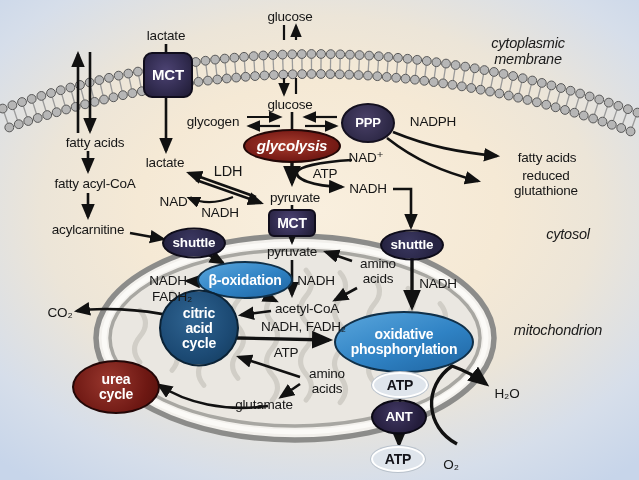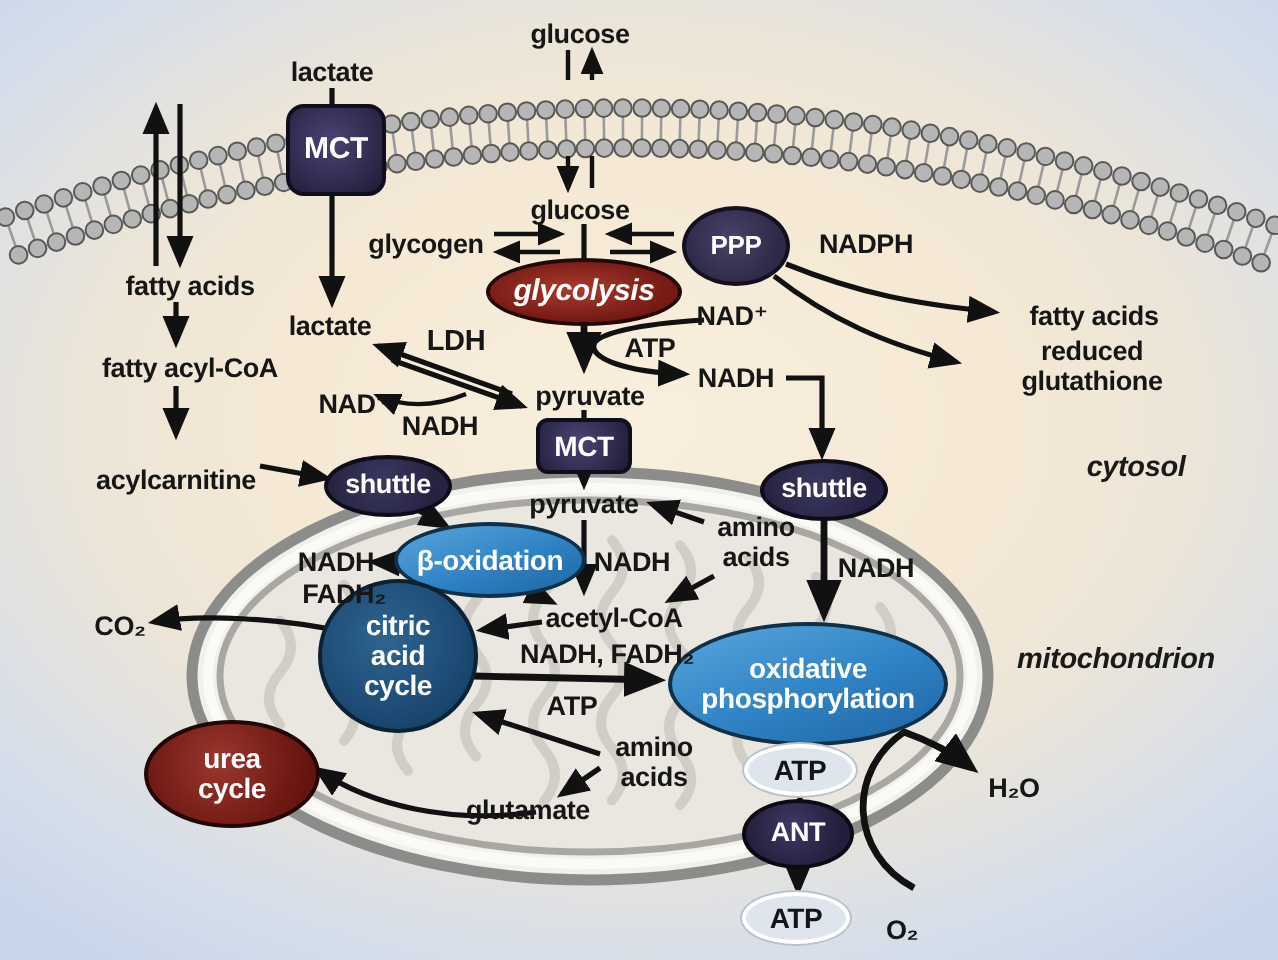--- a/index.html
+++ b/index.html
@@ -5,21 +5,21 @@
   html,body{margin:0;padding:0;}
   .stage{
     position:relative;width:639px;height:480px;overflow:hidden;
     font-family:"Liberation Sans","DejaVu Sans",sans-serif;
     background:radial-gradient(ellipse 75% 70% at 50% 44%,
       #f9efde 0%, #f5e9d5 38%, #ece5d8 58%, #d6deea 82%, #c7d5ea 100%);
   }
   .layer{position:absolute;left:0;top:0;}
   .lbl{
     position:absolute;transform:translate(-50%,-50%);
-    font-weight:bold;font-size:13.5px;color:#161616;line-height:1.12;
+    font-weight:normal;font-size:13.5px;color:#161616;line-height:1.12;
     white-space:pre-line;text-align:center;letter-spacing:-0.2px;
   }
   .lbl.it{font-style:italic;font-size:14.5px;color:#1a1a1a;}
   .node{
     position:absolute;transform:translate(-50%,-50%);
     display:flex;align-items:center;justify-content:center;
     color:#fff;font-weight:bold;text-align:center;line-height:1.05;
     white-space:pre-line;letter-spacing:-0.2px;
   }
   .rect{border-radius:9px;}
@@ -349,28 +349,29 @@
   <div class="node ell bluebox" style="left:404px;top:342px;width:136px;height:58px;font-size:14px;">oxidative
 phosphorylation</div>
   <div class="node ell urea" style="left:116px;top:387px;width:84px;height:50px;font-size:14px;">urea
 cycle</div>
   <div class="node ell atp" style="left:400px;top:385px;width:52px;height:22px;font-size:14px;">ATP</div>
   <div class="node ell atp" style="left:398px;top:459px;width:50px;height:22px;font-size:14px;">ATP</div>
   <div class="node ell ant" style="left:399px;top:417px;width:52px;height:31px;font-size:13.5px;">ANT</div>
 
   <div class="lbl" style="left:290px;top:17px;">glucose</div>
   <div class="lbl" style="left:166px;top:36px;">lactate</div>
+  <div class="lbl it" style="left:528px;top:51px;">cytoplasmic membrane</div>
   <div class="lbl" style="left:290px;top:105px;">glucose</div>
   <div class="lbl" style="left:213px;top:122px;">glycogen</div>
   <div class="lbl" style="left:433px;top:122px;">NADPH</div>
   <div class="lbl" style="left:95px;top:143px;">fatty acids</div>
   <div class="lbl" style="left:547px;top:158px;">fatty acids</div>
   <div class="lbl" style="left:546px;top:183px;">reduced glutathione</div>
   <div class="lbl" style="left:95px;top:184px;">fatty acyl-CoA</div>
-  <div class="lbl" style="left:88px;top:240px;">acylcarnitine</div>
+  <div class="lbl" style="left:88px;top:230px;">acylcarnitine</div>
   <div class="lbl" style="left:165px;top:163px;">lactate</div>
   <div class="lbl" style="left:228px;top:171px;font-size:14.5px;">LDH</div>
   <div class="lbl" style="left:177px;top:202px;">NAD⁺</div>
   <div class="lbl" style="left:220px;top:213px;">NADH</div>
   <div class="lbl" style="left:366px;top:158px;">NAD⁺</div>
   <div class="lbl" style="left:325px;top:174px;">ATP</div>
   <div class="lbl" style="left:368px;top:189px;">NADH</div>
   <div class="lbl" style="left:295px;top:198px;">pyruvate</div>
   <div class="lbl it" style="left:568px;top:234px;">cytosol</div>
   <div class="lbl" style="left:292px;top:252px;">pyruvate</div>

